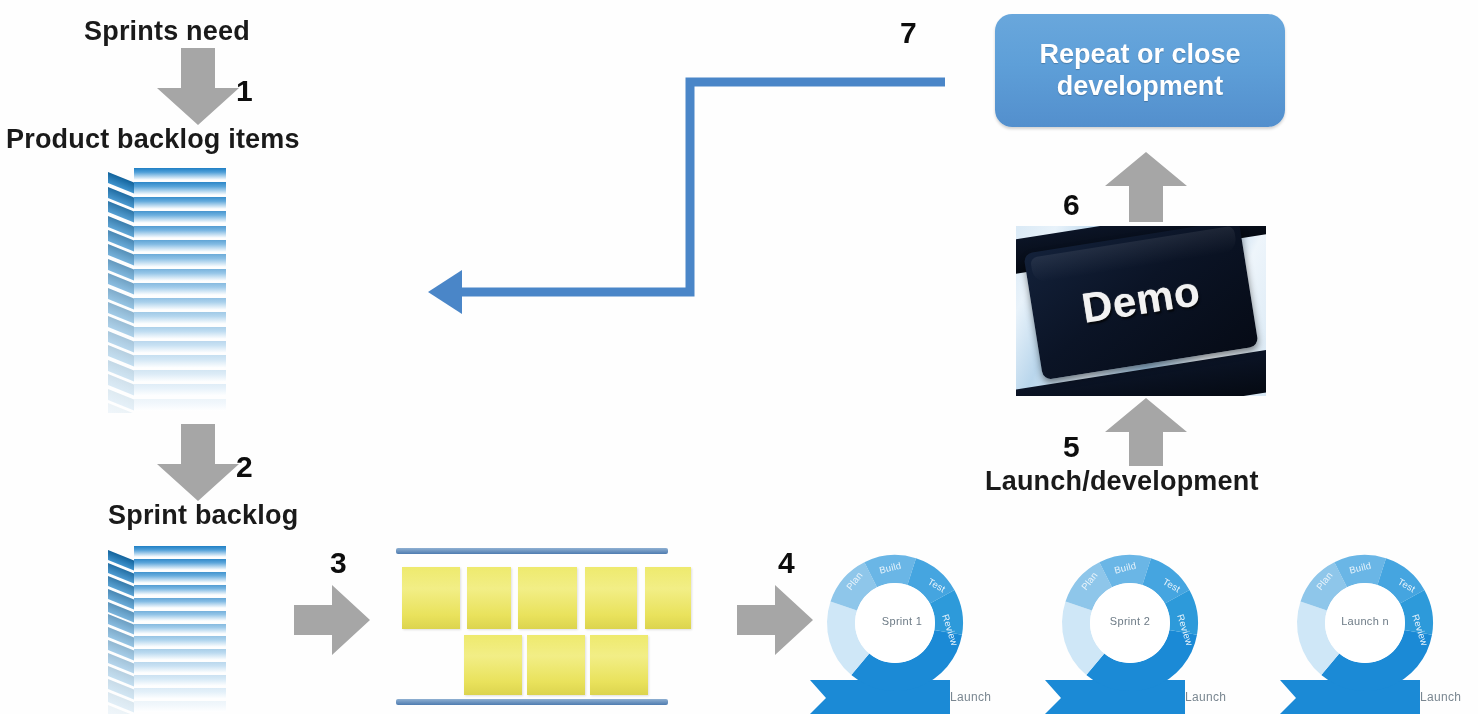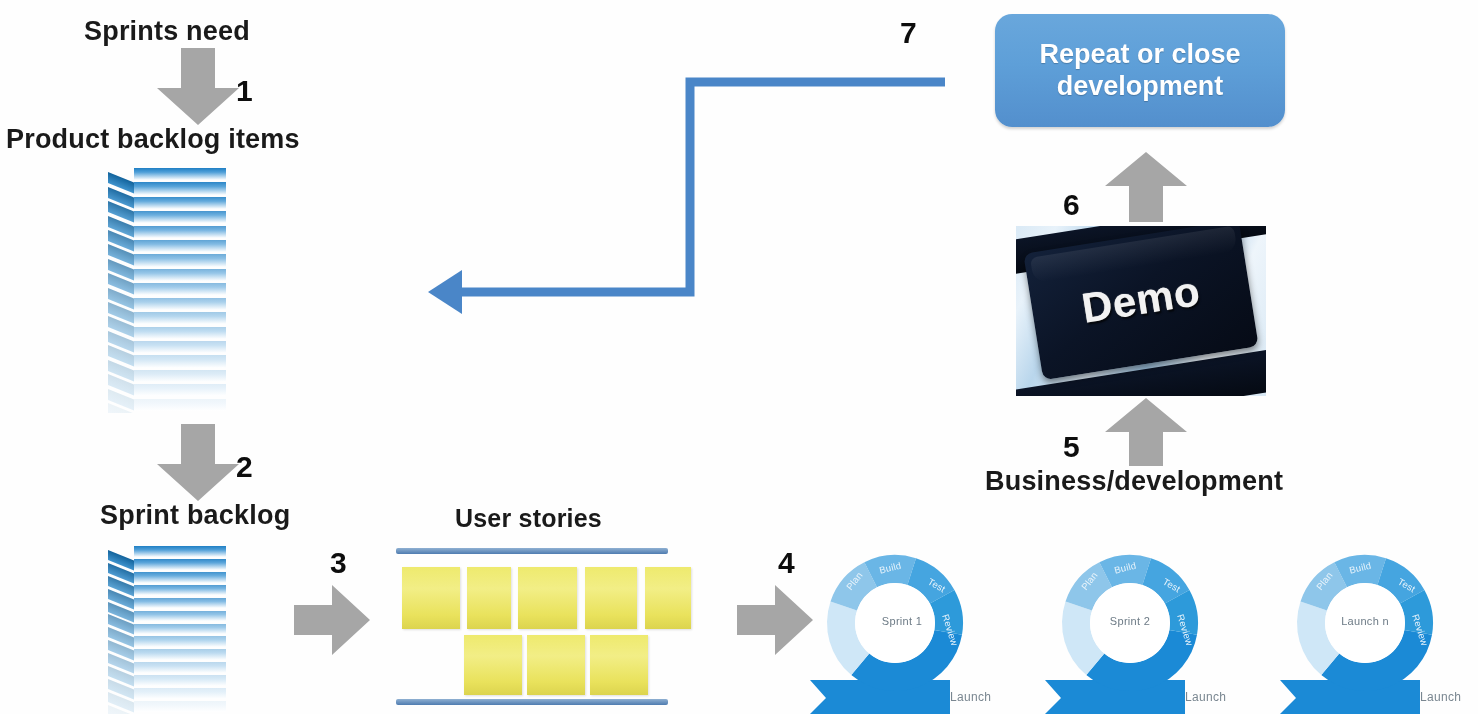--- a/index.html
+++ b/index.html
@@ -14,21 +14,21 @@
   
   .lbl{
     position:absolute;
     font-weight:bold;
     color:#1a1a1a;
     white-space:nowrap;
     letter-spacing:.2px;
   }
   .lbl-business{left:84px;top:16px;font-size:27px;}
   .lbl-productbacklog{left:6px;top:124px;font-size:27px;}
-  .lbl-sprintbacklog{left:100px;top:500px;font-size:27px;}
+  .lbl-sprintbacklog{left:108px;top:500px;font-size:27px;}
   .lbl-userstories{left:455px;top:504px;font-size:25px;}
   .lbl-sprintsdev{left:985px;top:466px;font-size:27px;}
 
   
   .num{
     position:absolute;
     font-weight:bold;
     color:#0d0d0d;
     font-size:30px;
     line-height:1;
@@ -240,21 +240,20 @@
       </div>
   </div>
 
   <div class="num num-3">3</div>
   <div class="gray-arrow" style="left:294px;top:585px;">
     <svg width="78" height="72" viewBox="0 0 78 72">
       <polygon points="0,20 38,20 38,0 76,35 38,70 38,50 0,50" fill="#a6a6a6"></polygon>
     </svg>
   </div>
 
-  <div class="lbl lbl-userstories">User stories</div>
   <div class="board-line" style="left:396px;top:548px;width:272px;"></div>
   <div class="board-line" style="left:396px;top:699px;width:272px;"></div>
 
   <div class="sticky" style="left:402px;top:567px;width:58px;height:62px;"></div>
   <div class="sticky" style="left:467px;top:567px;width:44px;height:62px;"></div>
   <div class="sticky" style="left:518px;top:567px;width:59px;height:62px;"></div>
   <div class="sticky" style="left:585px;top:567px;width:52px;height:62px;"></div>
   <div class="sticky" style="left:645px;top:567px;width:46px;height:62px;"></div>
 
   <div class="sticky" style="left:464px;top:635px;width:58px;height:60px;"></div>
@@ -334,21 +333,21 @@
         <text class="seg-text" x="-38" y="-40" transform="rotate(-52 -38 -40)" text-anchor="middle">Plan</text>
         <text class="seg-text" x="-4" y="-52" transform="rotate(-14 -4 -52)" text-anchor="middle">Build</text>
         <text class="seg-text" x="40" y="-35" transform="rotate(30 40 -35)" text-anchor="middle">Test</text>
         <text class="seg-text" x="52" y="8" transform="rotate(72 52 8)" text-anchor="middle">Review</text>
       </g>
     </svg>
     <div class="wheel-label" style="top:0;left:0;">Launch n</div>
     <div class="launch-label" style="left:150px;top:162px;">Launch</div>
   </div>
 
-  <div class="lbl lbl-sprintsdev">Business/development</div>
+  <div class="lbl lbl-sprintsdev">Launch/development</div>
 
   <div class="gray-arrow" style="left:1103px;top:398px;">
     <svg width="86" height="70" viewBox="0 0 86 70">
       <polygon points="43,0 84,34 60,34 60,68 26,68 26,34 2,34" fill="#a6a6a6"></polygon>
     </svg>
   </div>
   <div class="num num-5">5</div>
 
   <div class="demo-wrap">
     <div class="demo-bg"></div>

